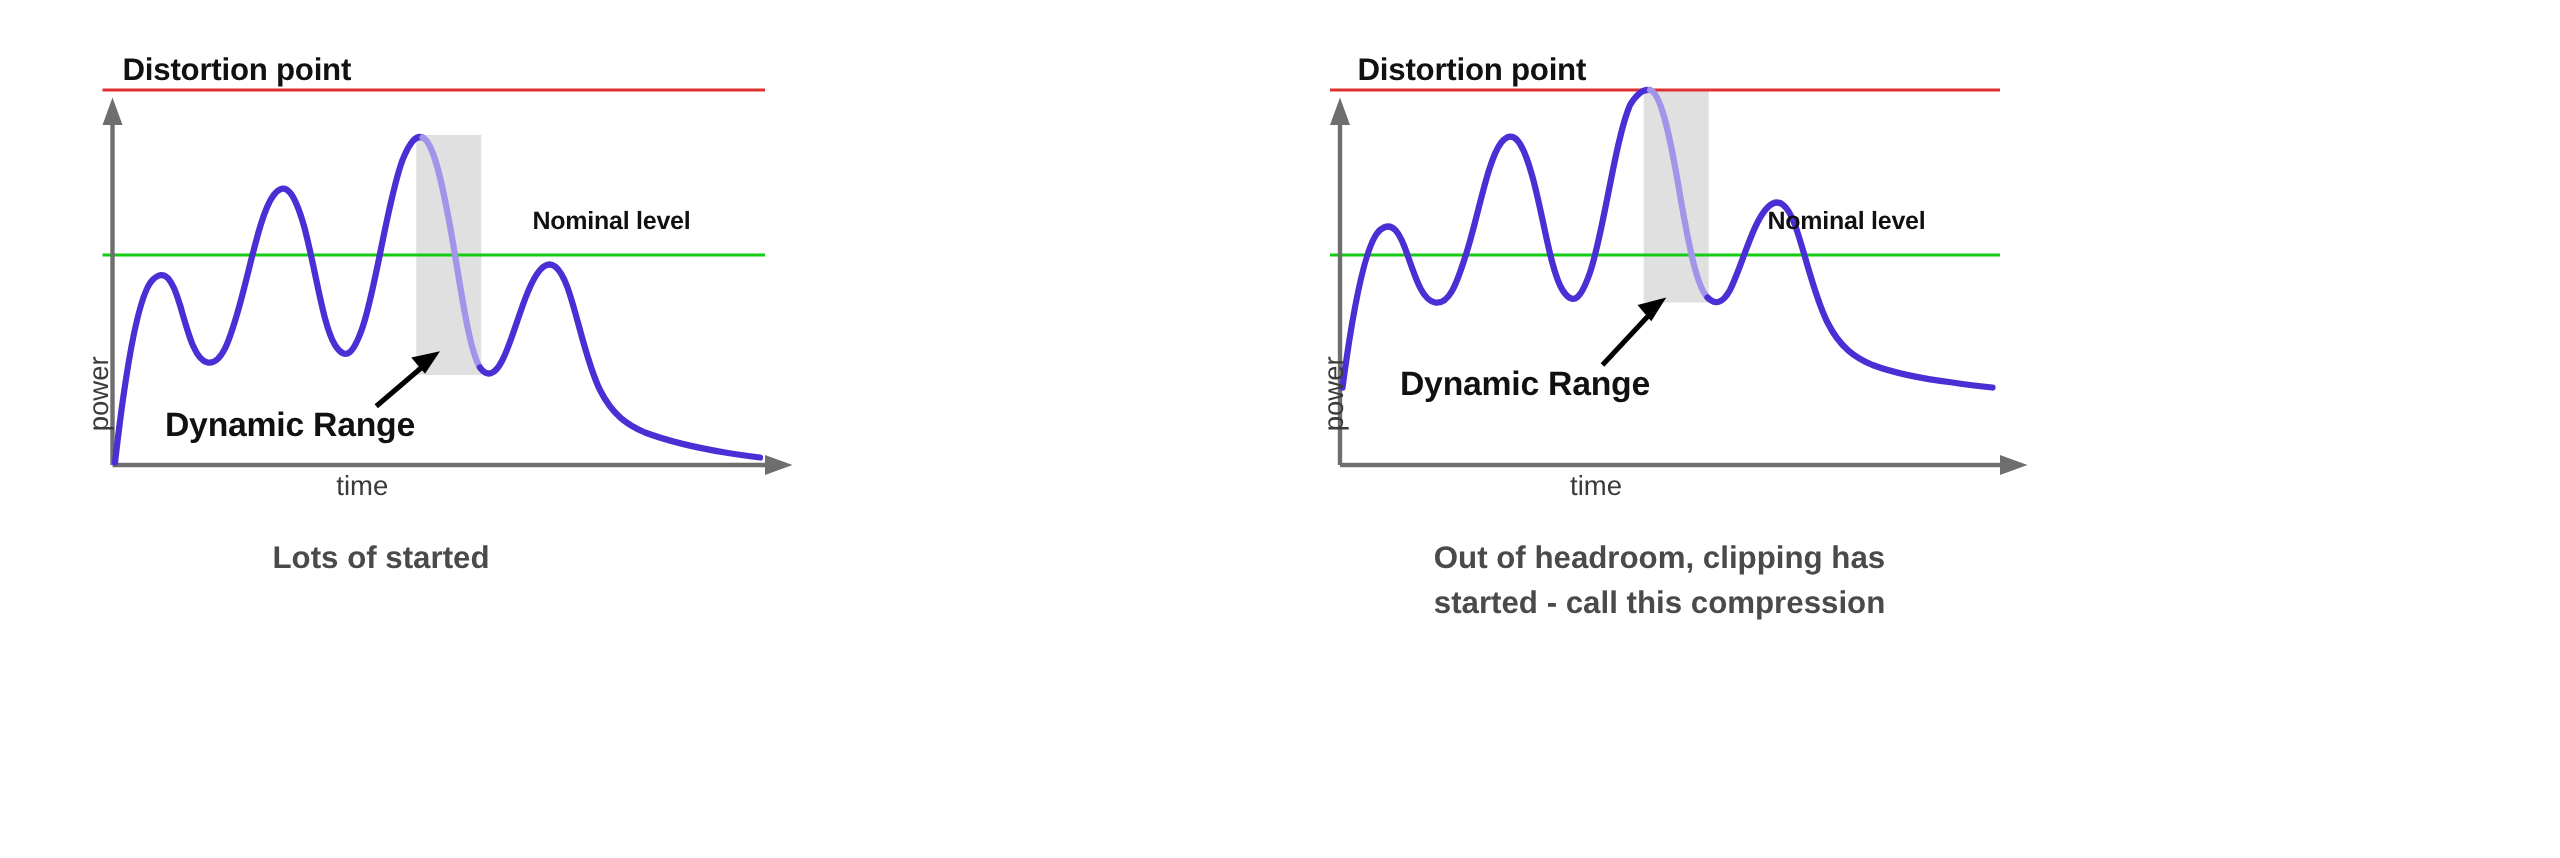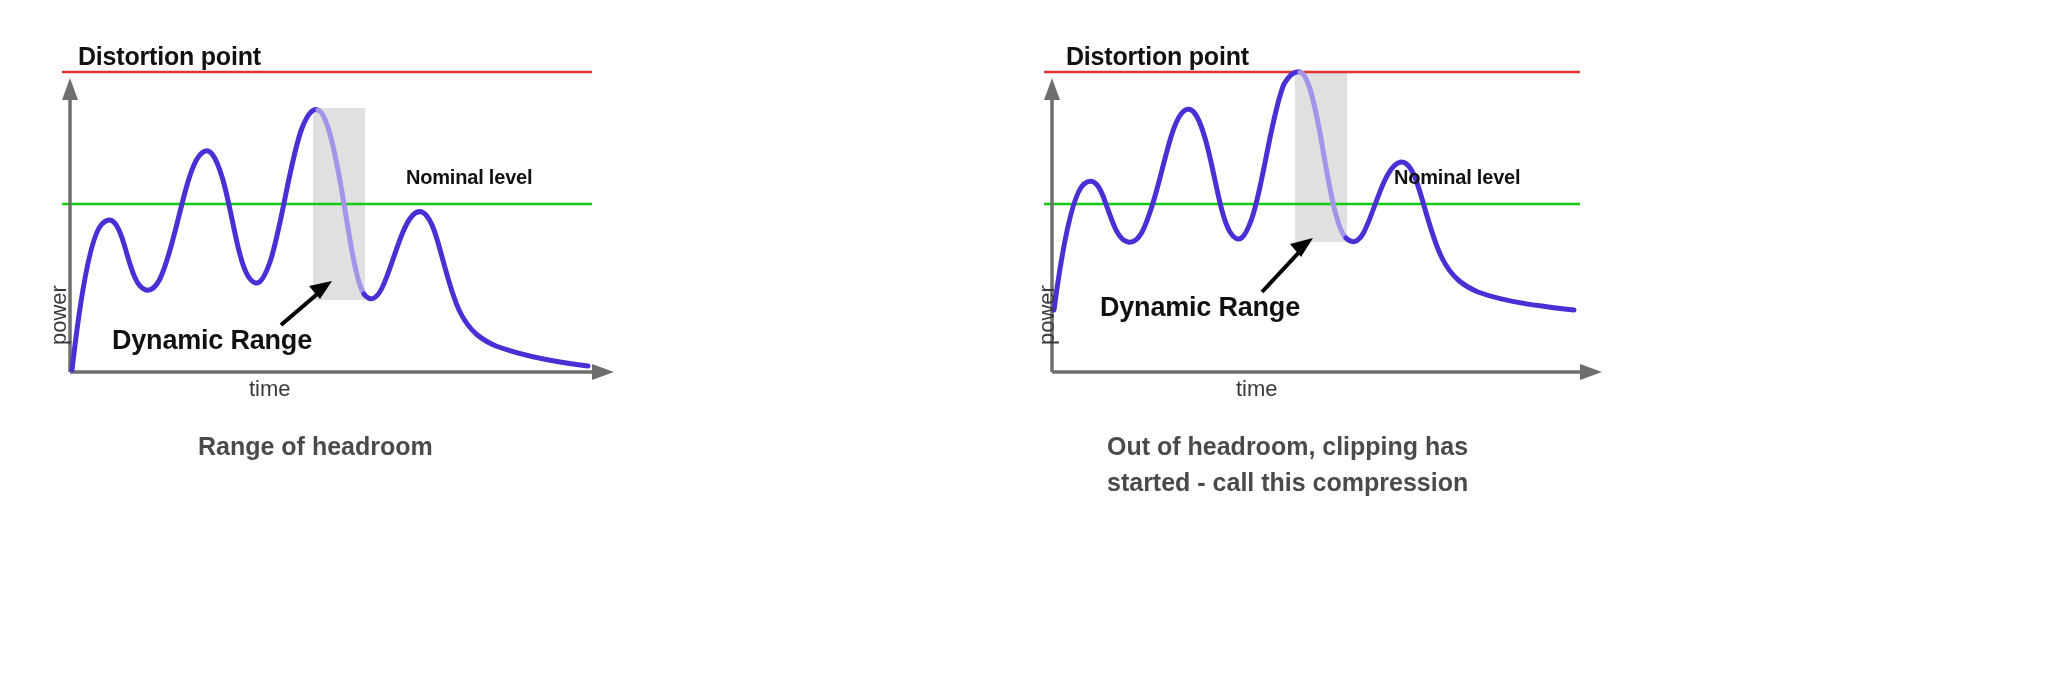--- a/index.html
+++ b/index.html
@@ -17,20 +17,21 @@
     position: relative;
     width: 2048px;
     height: 686px;
     background: #ffffff;
   }
   .panel {
     position: absolute;
     top: 0;
     width: 1024px;
     height: 614px;
+    margin-left: 20px;
   }
   .panel-left  { left: 0; }
   .panel-right { left: 1024px; }
 
   .panel svg {
     position: absolute;
     top: 0;
     left: 0;
     width: 1024px;
     height: 686px;
@@ -131,21 +132,21 @@
     <span class="lbl lbl-distortion" style="left:78px; top:42px;">Distortion point</span>
 
     <span class="lbl lbl-nominal" style="left:406px; top:166px;">Nominal level</span>
 
     <span class="lbl lbl-dynamic" style="left:112px; top:325px;">Dynamic Range</span>
 
     <span class="axis-lbl" style="left:249px; top:376px;">time</span>
 
     <span class="axis-lbl axis-lbl-power" style="left:46px; top:345px;">power</span>
 
-    <div class="caption" style="left:198px; top:428px; width:420px;">Range of headroom</div>
+    <div class="caption" style="left:198px; top:428px; width:420px;">Lots of started</div>
   </div>
 
   <div class="panel panel-right">
 
     <svg viewBox="0 0 1024 686" width="1024" height="686">
 
       <rect x="271" y="72" width="52" height="170" fill="#e0e0e0"></rect>
 
       <line x1="20" y1="72" x2="556" y2="72" stroke="#e03030" stroke-width="2.5"></line>
 
@@ -195,17 +196,17 @@
     <span class="lbl lbl-distortion" style="left:42px; top:42px;">Distortion point</span>
 
     <span class="lbl lbl-nominal" style="left:370px; top:166px;">Nominal level</span>
 
     <span class="lbl lbl-dynamic" style="left:76px; top:292px;">Dynamic Range</span>
 
     <span class="axis-lbl" style="left:212px; top:376px;">time</span>
 
     <span class="axis-lbl axis-lbl-power" style="left:10px; top:345px;">power</span>
 
-    <div class="caption" style="left:83px; top:428px; width:420px;">Out of headroom, clipping has
+    <div class="caption" style="left:103px; top:428px; width:420px;">Out of headroom, clipping has
 started - call this compression</div>
   </div>
 
 </div>
 
 </body></html>

